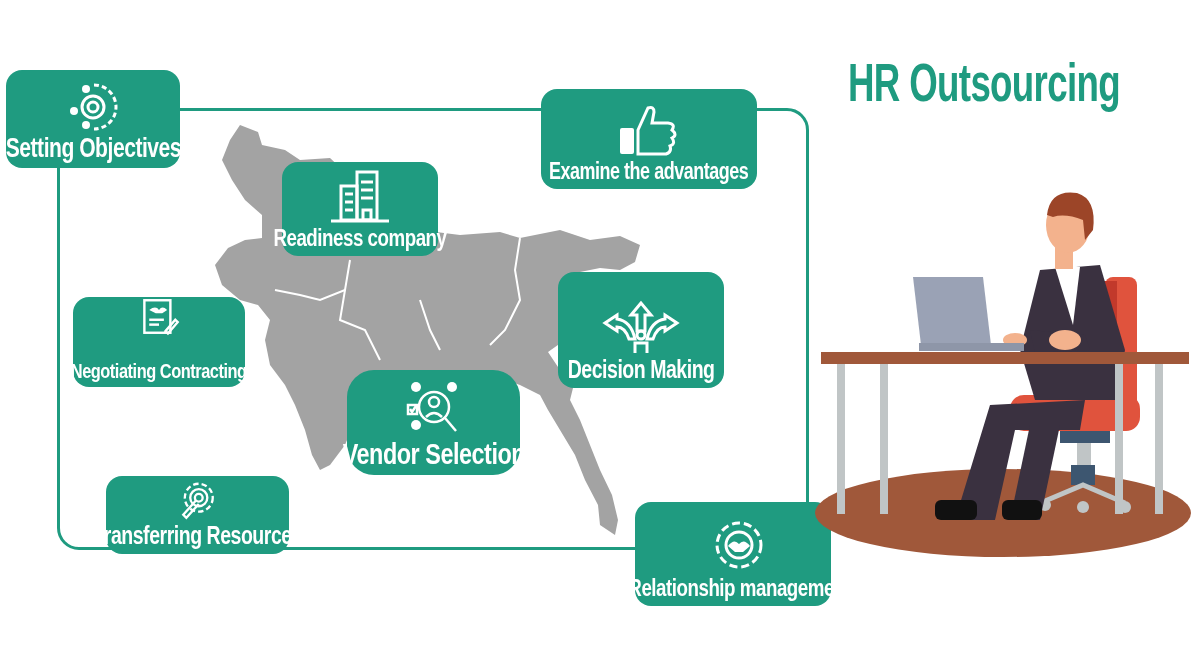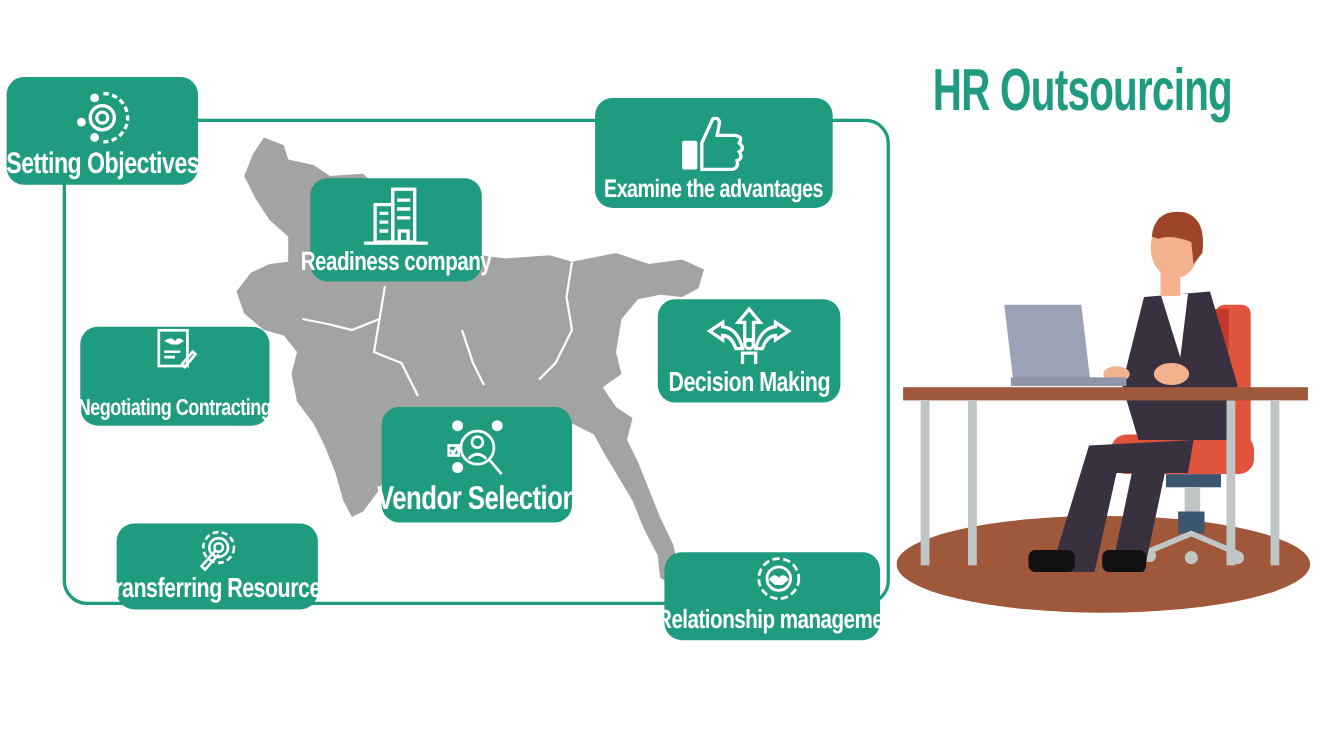--- a/index.html
+++ b/index.html
@@ -75,34 +75,34 @@
       <rect x="6" y="4" width="32" height="40"></rect>
       <line x1="12" y1="28" x2="30" y2="28"></line>
       <line x1="12" y1="34" x2="24" y2="34"></line>
       <path d="M32,42 L44,28 L47,31 L35,45 Z"></path>
     </g>
     <path d="M12,16 Q20,10 24,16 Q28,10 34,16 L28,20 L20,20 Z" fill="#fff"></path>
   </svg>
   <span class="label" style="font-size:21px;">Negotiating Contracting</span>
 </div>
 
-<div class="card" style="left:558px;top:272px;width:166px;height:94px;margin-left:40px;">
+<div class="card" style="left:558px;top:272px;width:166px;height:116px;">
   <svg class="icon" width="80" height="56" viewBox="0 0 80 56">
     <g fill="none" stroke="#fff" stroke-width="3">
       <path d="M40,4 L30,16 L36,16 L36,32 L44,32 L44,16 L50,16 Z"></path>
       <path d="M4,24 L16,16 L16,20 Q30,22 34,40 L28,40 Q24,28 16,28 L16,32 Z"></path>
       <path d="M76,24 L64,16 L64,20 Q50,22 46,40 L52,40 Q56,28 64,28 L64,32 Z"></path>
       <circle cx="40" cy="36" r="4"></circle>
       <path d="M34,54 L34,44 L46,44 L46,54"></path>
     </g>
   </svg>
   <span class="label" style="font-size:25px;">Decision Making</span>
 </div>
 
-<div class="card" style="left:347px;top:370px;width:173px;height:105px;">
+<div class="card" style="left:347px;top:370px;width:173px;height:105px;border-radius:27px;">
   <svg class="icon" width="64" height="58" viewBox="0 0 64 58">
     <g fill="none" stroke="#fff" stroke-width="2.5">
       <circle cx="32" cy="28" r="15"></circle>
       <circle cx="32" cy="23" r="5"></circle>
       <path d="M24,38 Q32,30 40,38"></path>
       <line x1="43" y1="39" x2="54" y2="52"></line>
       <rect x="6" y="26" width="9" height="9"></rect>
       <path d="M8,30 L10,33 L14,27"></path>
     </g>
     <circle cx="14" cy="8" r="5" fill="#fff"></circle>
@@ -117,21 +117,21 @@
     <g fill="none" stroke="#fff" stroke-width="3">
       <circle cx="30" cy="28" r="18" stroke-dasharray="7 4"></circle>
       <circle cx="30" cy="28" r="11"></circle>
       <circle cx="30" cy="28" r="5"></circle>
       <path d="M26,32 L10,50 L14,54 L30,36"></path>
     </g>
   </svg>
   <span class="label" style="font-size:25px;">Transferring Resources</span>
 </div>
 
-<div class="card" style="left:604px;top:502px;width:196px;height:80px;padding-left:12px;">
+<div class="card" style="left:635px;top:502px;width:196px;height:104px;padding-left:12px;">
   <svg class="icon" width="58" height="58" viewBox="0 0 58 58">
     <g fill="none" stroke="#fff" stroke-width="3">
       <circle cx="29" cy="29" r="22" stroke-dasharray="8 4"></circle>
       <circle cx="29" cy="29" r="13"></circle>
     </g>
     <path d="M18,30 Q24,22 29,28 Q34,22 40,30 L33,36 L25,36 Z" fill="#fff"></path>
   </svg>
   <span class="label" style="font-size:24px;">Relationship management</span>
 </div>
 

